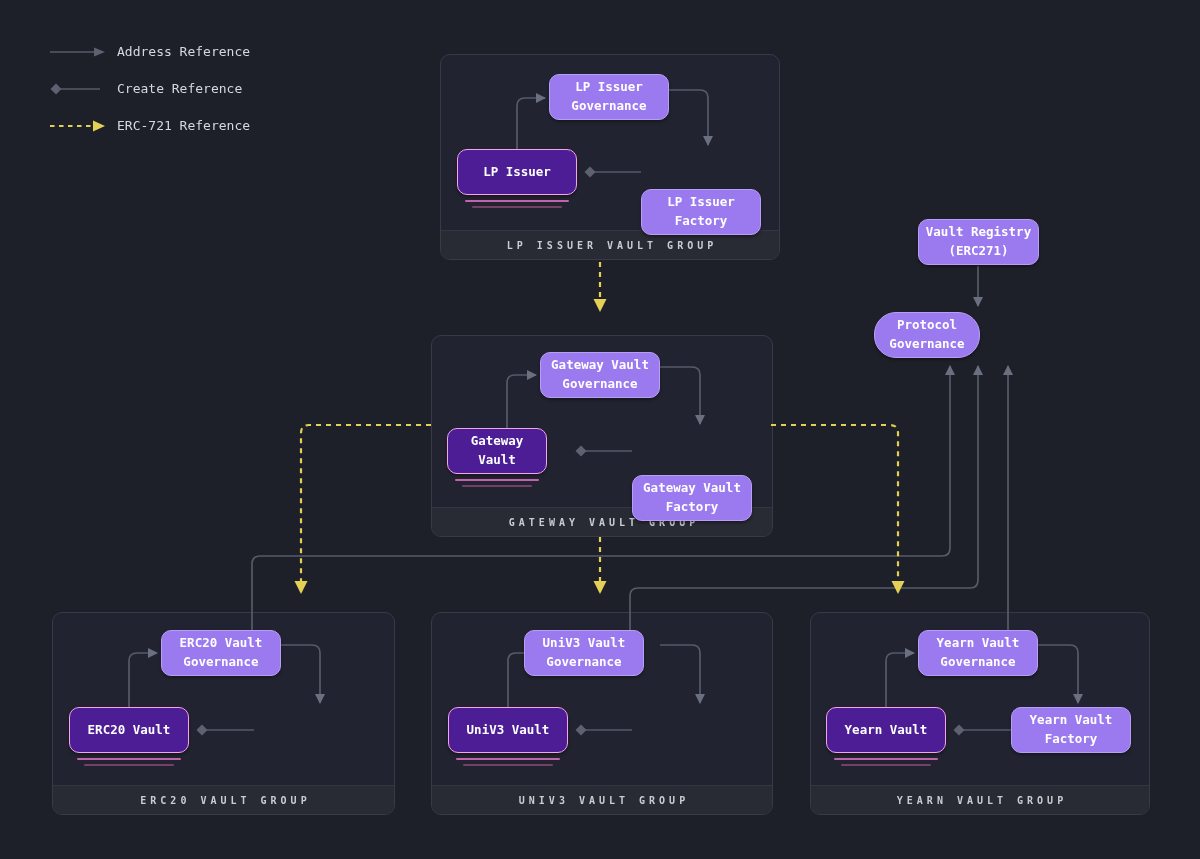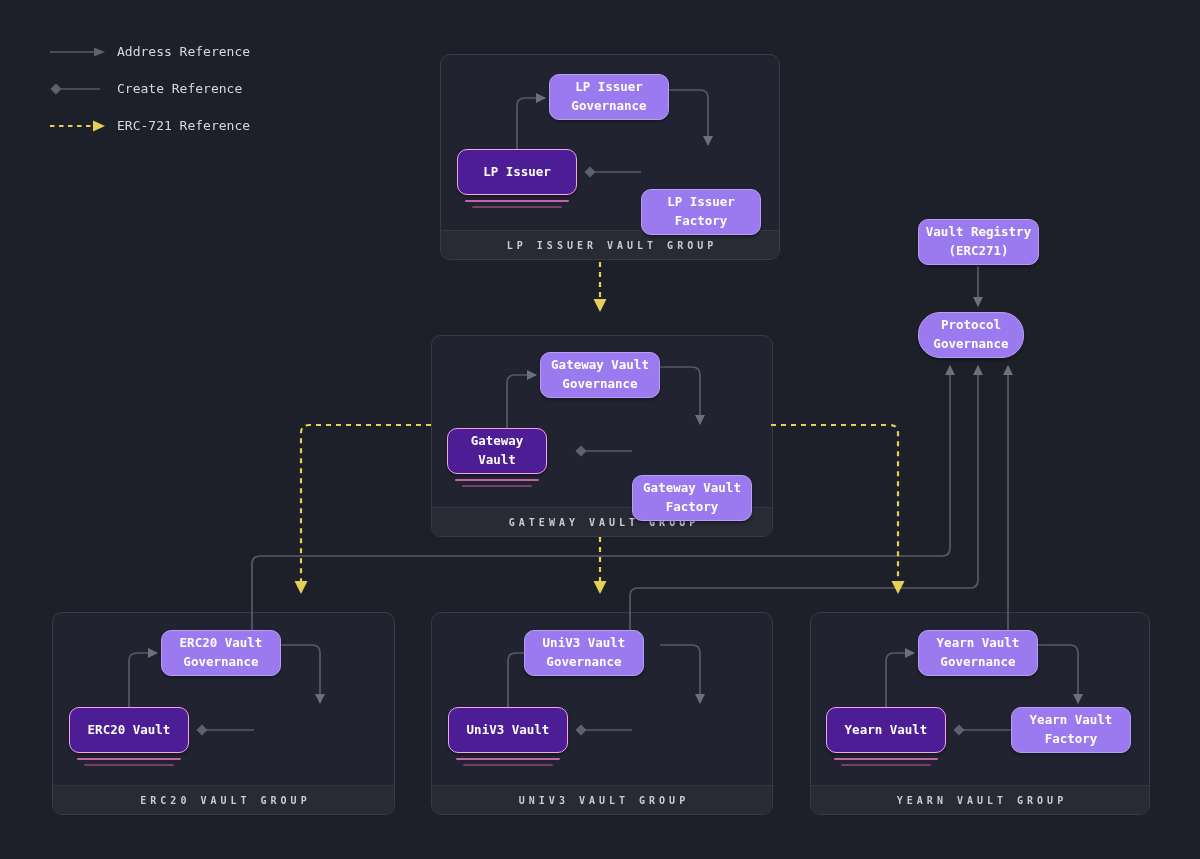--- a/index.html
+++ b/index.html
@@ -126,21 +126,21 @@
   <div class="node pink" style="left:69px;top:707px;">ERC20 Vault</div>
 
   <div class="node purple" style="left:524px;top:630px;">UniV3 Vault Governance</div>
   <div class="node pink" style="left:448px;top:707px;">UniV3 Vault</div>
 
   <div class="node purple" style="left:918px;top:630px;">Yearn Vault Governance</div>
   <div class="node pink" style="left:826px;top:707px;">Yearn Vault</div>
   <div class="node purple" style="left:1011px;top:707px;">Yearn Vault Factory</div>
 
   <div class="node purple" style="left:918px;top:219px;width:121px;">Vault Registry (ERC271)</div>
-  <div class="node purple" style="left:918px;top:312px;width:106px;border-radius:22px;">Protocol Governance</div>
+  <div class="node purple" style="left:874px;top:312px;width:106px;border-radius:22px;">Protocol Governance</div>
 
   <div class="legend">
     <div class="legend-row">
       <svg class="legend-glyph" viewBox="0 0 60 16">
         <line x1="2" y1="8" x2="46" y2="8" stroke="#565b68" stroke-width="1.7"></line>
         <polygon points="46,3.5 57,8 46,12.5" fill="#5d6170"></polygon>
       </svg>
       <span class="legend-text">Address Reference</span>
     </div>
     <div class="legend-row">

